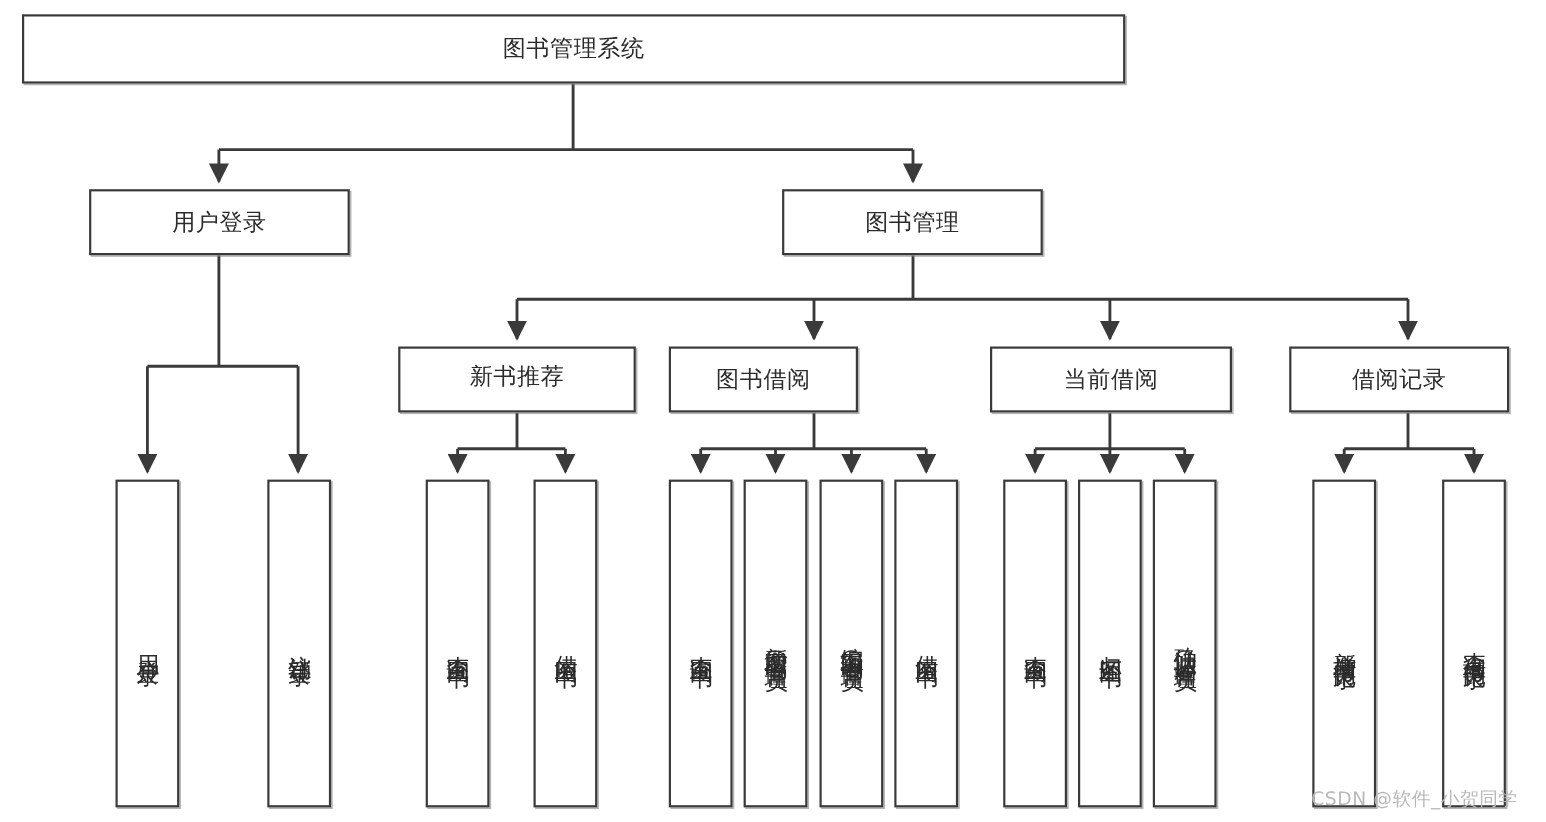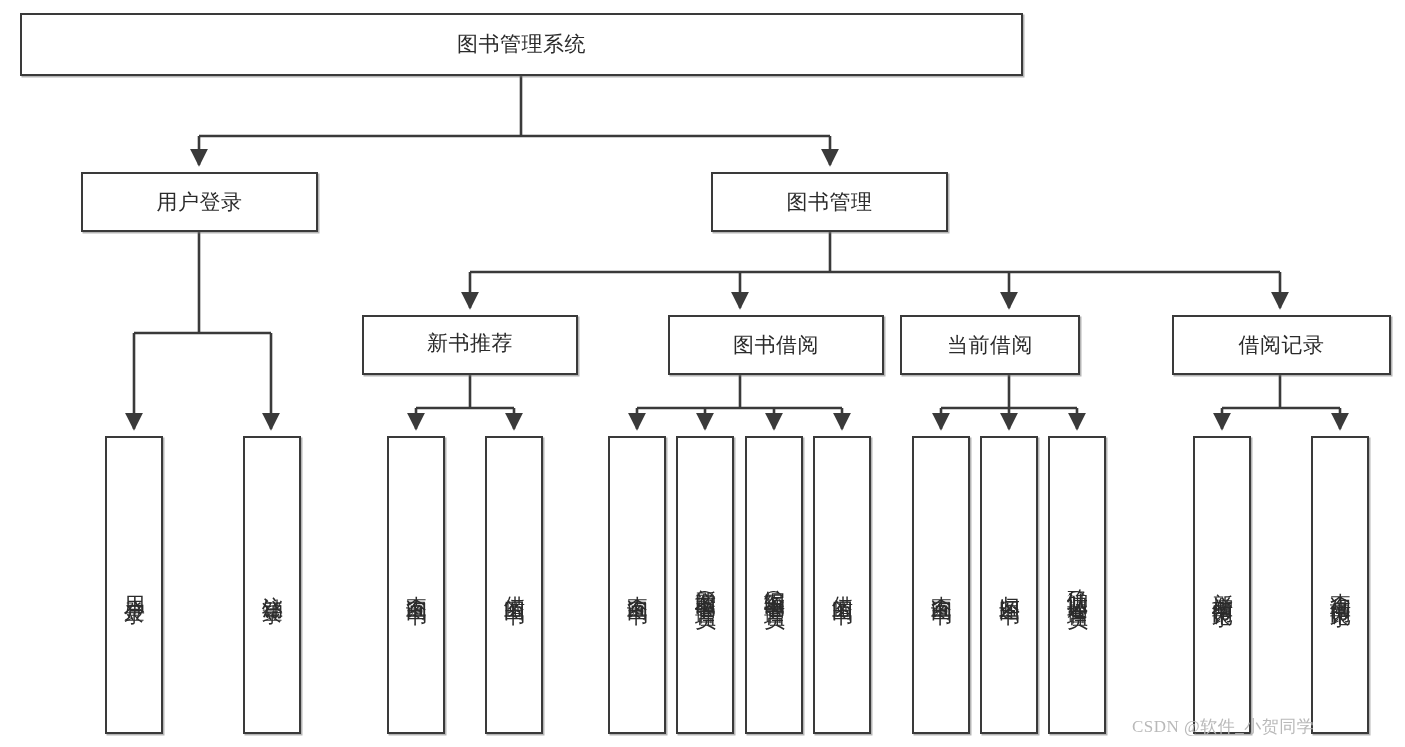--- a/index.html
+++ b/index.html
@@ -130,27 +130,27 @@
   <div class="node horiz" style="left:81px; top:172px; width:237px; height:60px;">
     <span class="label">用户登录</span>
   </div>
   <div class="node horiz" style="left:711px; top:172px; width:237px; height:60px;align-items:center;">
     <span class="label">图书管理</span>
   </div>
 
   <div class="node horiz" style="left:362px; top:315px; width:216px; height:60px;font-family:Liberation Mono, monospace;">
     <span class="label">新书推荐</span>
   </div>
-  <div class="node horiz" style="left:668px; top:315px; width:216px; height:60px;">
+  <div class="node horiz" style="left:608px; top:315px; width:172px; height:60px;">
     <span class="label">图书借阅</span>
   </div>
-  <div class="node horiz" style="left:900px; top:315px; width:180px; height:60px;">
+  <div class="node horiz" style="left:900px; top:315px; width:220px; height:60px;">
     <span class="label">当前借阅</span>
   </div>
-  <div class="node horiz" style="left:1172px; top:315px; width:219px; height:60px;">
+  <div class="node horiz" style="left:1172px; top:315px; width:200px; height:60px;">
     <span class="label">借阅记录</span>
   </div>
 
   <div class="node vert" style="left:105px; top:436px; width:58px; height:298px;">
     <span class="label">用户登录</span>
   </div>
   <div class="node vert" style="left:243px; top:436px; width:58px; height:298px;">
     <span class="label">注销登录</span>
   </div>
 
@@ -184,15 +184,15 @@
     <span class="label">确认归还（管理员）</span>
   </div>
 
   <div class="node vert" style="left:1193px; top:436px; width:58px; height:298px;">
     <span class="label">新增借阅记录</span>
   </div>
   <div class="node vert" style="left:1311px; top:436px; width:58px; height:298px;">
     <span class="label">查询借阅记录</span>
   </div>
 
-  <div class="watermark" style="left:1132px; top:715px;font-family:Liberation Serif, serif;">CSDN @软件_小贺同学</div>
+  <div class="watermark" style="left:1192px; top:715px;">CSDN @软件_小贺同学</div>
 
 </div>
 
 </body></html>

